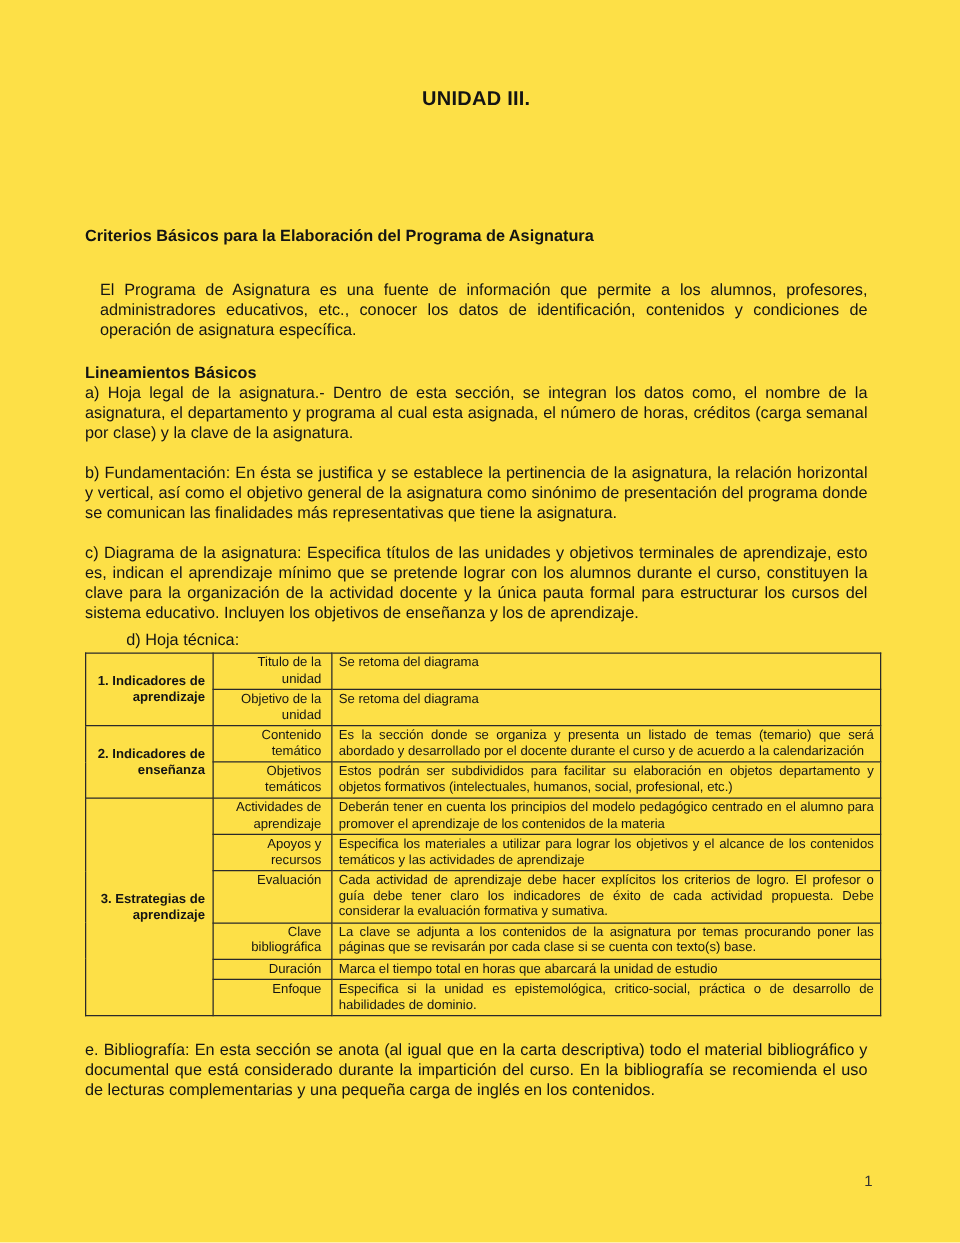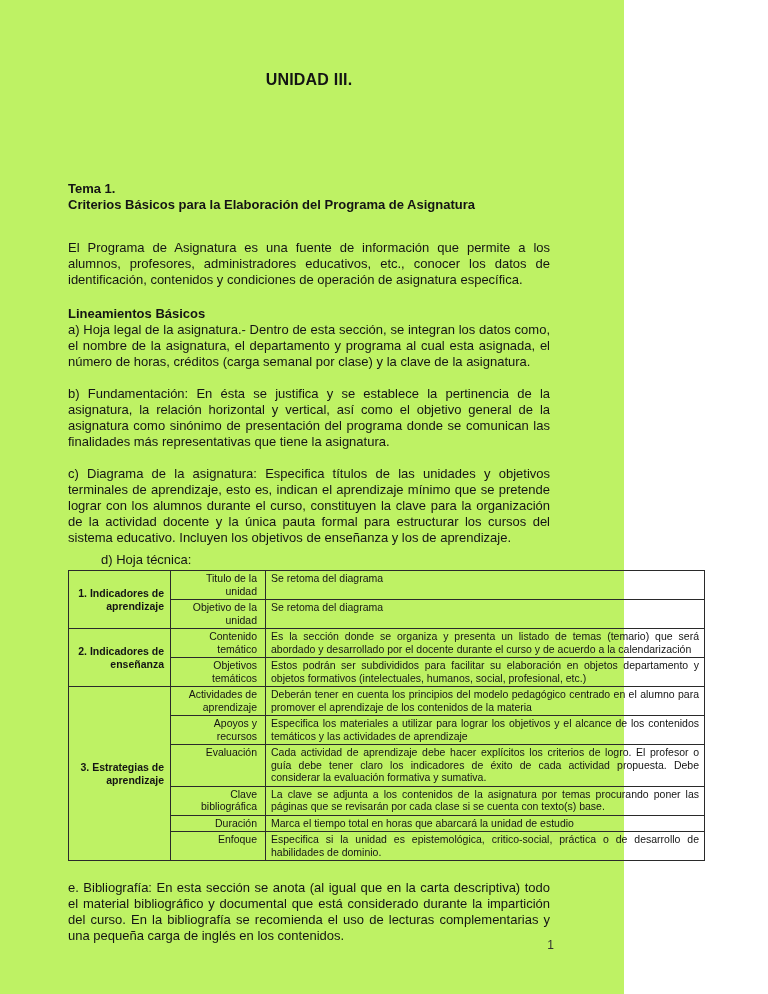--- a/index.html
+++ b/index.html
@@ -5,44 +5,44 @@
   * { margin: 0; padding: 0; box-sizing: border-box; }
   html, body { background: #ffffff; }
   body {
     width: 768px; height: 994px;
     font-family: "Liberation Sans", sans-serif;
     color: #141414;
     position: relative;
     overflow: hidden;
   }
   .page {
-    width: 624px; height: 994px;
+    width: 768px; height: 994px;
     padding: 70px 74px 0 68px;
     position: relative;
-    background: #bef264;
+    background: #fde047;
   }
   .doc-title {
     text-align: center;
     font-weight: bold;
     font-size: 16px;
     line-height: 19px;
     letter-spacing: 0.2px;
   }
   .tema-block {
     margin-top: 92px;
     font-weight: bold;
     font-size: 13px;
     line-height: 16px;
   }
   .para {
     font-size: 13px;
     line-height: 16px;
     text-align: justify;
   }
-  .intro { margin-top: 27px; }
+  .intro { margin-top: 27px; margin-left: 12px; }
   .section-heading {
     margin-top: 18px;
     font-weight: bold;
     font-size: 13px;
     line-height: 16px;
   }
   .item-b { margin-top: 16px; }
   .item-c { margin-top: 16px; }
   .item-d {
     margin-top: 6px;
@@ -91,21 +91,20 @@
 </head>
 <body>
 
 <div class="page">
 
   <div class="doc-title">
     <div>UNIDAD III.</div>
   </div>
 
   <div class="tema-block">
-    <div>Tema 1.</div>
     <div>Criterios Básicos para la Elaboración del Programa de Asignatura</div>
   </div>
 
   <p class="para intro">El Programa de Asignatura es una fuente de información que permite a los alumnos, profesores, administradores educativos, etc., conocer los datos de identificación, contenidos y condiciones de operación de asignatura específica.</p>
 
   <div class="section-heading">Lineamientos Básicos</div>
 
   <p class="para">a) Hoja legal de la asignatura.- Dentro de esta sección, se integran los datos como, el nombre de la asignatura, el departamento y programa al cual esta asignada, el número de horas, créditos (carga semanal por clase) y la clave de la asignatura.</p>
   <p class="para item-b">b) Fundamentación: En ésta se justifica y se establece la pertinencia de la asignatura, la relación horizontal y vertical, así como el objetivo general de la asignatura como sinónimo de presentación del programa donde se comunican las finalidades más representativas que tiene la asignatura.</p>
   <p class="para item-c">c) Diagrama de la asignatura: Especifica títulos de las unidades y objetivos terminales de aprendizaje, esto es, indican el aprendizaje mínimo que se pretende lograr con los alumnos durante el curso, constituyen la clave para la organización de la actividad docente y la única pauta formal para estructurar los cursos del sistema educativo. Incluyen los objetivos de enseñanza y los de aprendizaje.</p>

